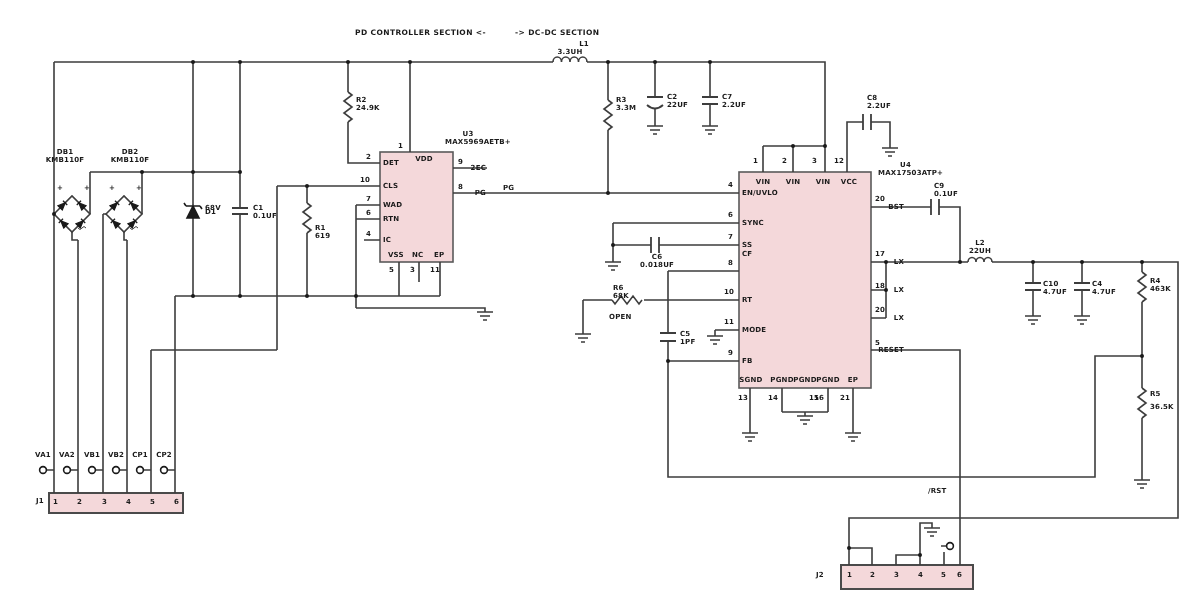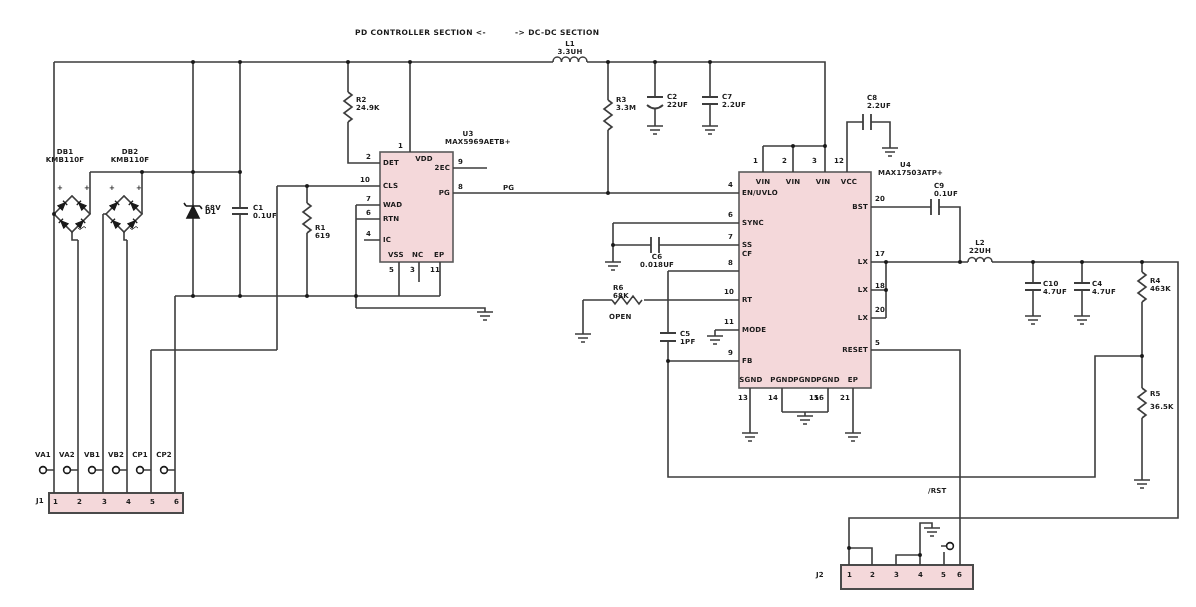--- a/index.html
+++ b/index.html
@@ -2,21 +2,21 @@
 <html><head>
 <meta charset="utf-8">
 <style>
   html,body{margin:0;padding:0;background:#fff;}
   #stage{position:relative;width:1196px;height:607px;background:#ffffff;overflow:hidden;
          font-family:"DejaVu Sans","Liberation Sans",sans-serif;}
   svg{position:absolute;left:0;top:0;}
   .t{position:absolute;font:bold 7px "DejaVu Sans","Liberation Sans",sans-serif;color:#1a1a1a;
      white-space:nowrap;letter-spacing:.2px;line-height:8px;}
   .c{transform:translateX(-50%);}
-  .r{transform:translateX(-100%);}
+  .r{transform:translateX(-100%);margin-left:36px;}
   .hdr{font-size:7.5px;letter-spacing:.4px;}
 </style>
 </head>
 <body>
 
 <div id="stage">
 
 <svg width="1196" height="607" viewBox="0 0 1196 607">
 
   <rect x="380" y="152" width="73" height="110" fill="#f4d8da" stroke="#5a5a5a" stroke-width="1.6"></rect>
@@ -202,21 +202,21 @@
     <circle cx="116" cy="470" r="3.4"></circle>
         <circle cx="140" cy="470" r="3.4"></circle>
         <circle cx="164" cy="470" r="3.4"></circle>
     <circle cx="950" cy="546" r="3.4"></circle>
   </g>
 </svg>
 
 <div class="t hdr" style="left:355px;top:29px">PD CONTROLLER SECTION &lt;-</div>
 <div class="t hdr" style="left:515px;top:29px">-&gt; DC-DC SECTION</div>
 
-<div class="t c" style="left:570px;top:40px">L1</div>
+<div class="t c" style="left:584px;top:40px">L1</div>
 <div class="t c" style="left:570px;top:48px">3.3UH</div>
 <div class="t" style="left:356px;top:96px">R2</div>
 <div class="t" style="left:356px;top:104px">24.9K</div>
 <div class="t" style="left:616px;top:96px">R3</div>
 <div class="t" style="left:616px;top:104px">3.3M</div>
 <div class="t" style="left:667px;top:93px">C2</div>
 <div class="t" style="left:667px;top:101px">22UF</div>
 <div class="t" style="left:722px;top:93px">C7</div>
 <div class="t" style="left:722px;top:101px">2.2UF</div>
 <div class="t" style="left:867px;top:94px">C8</div>

